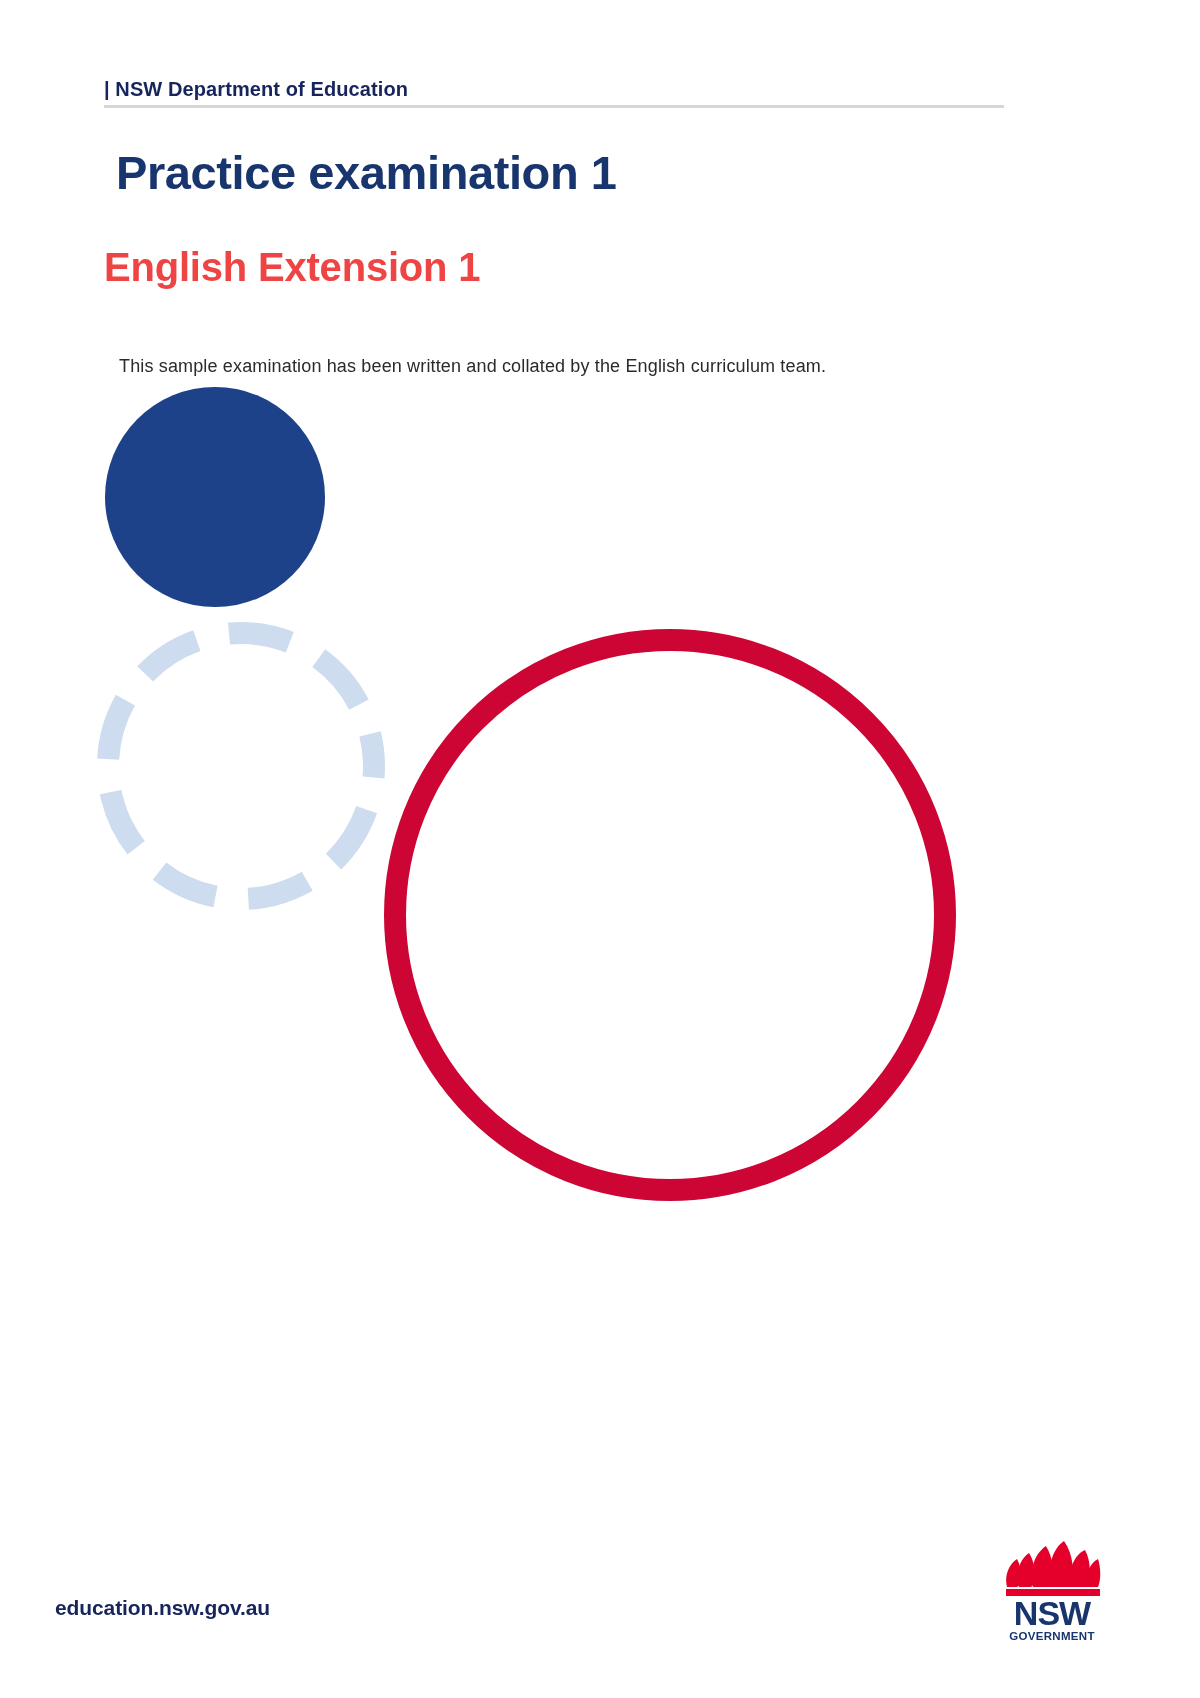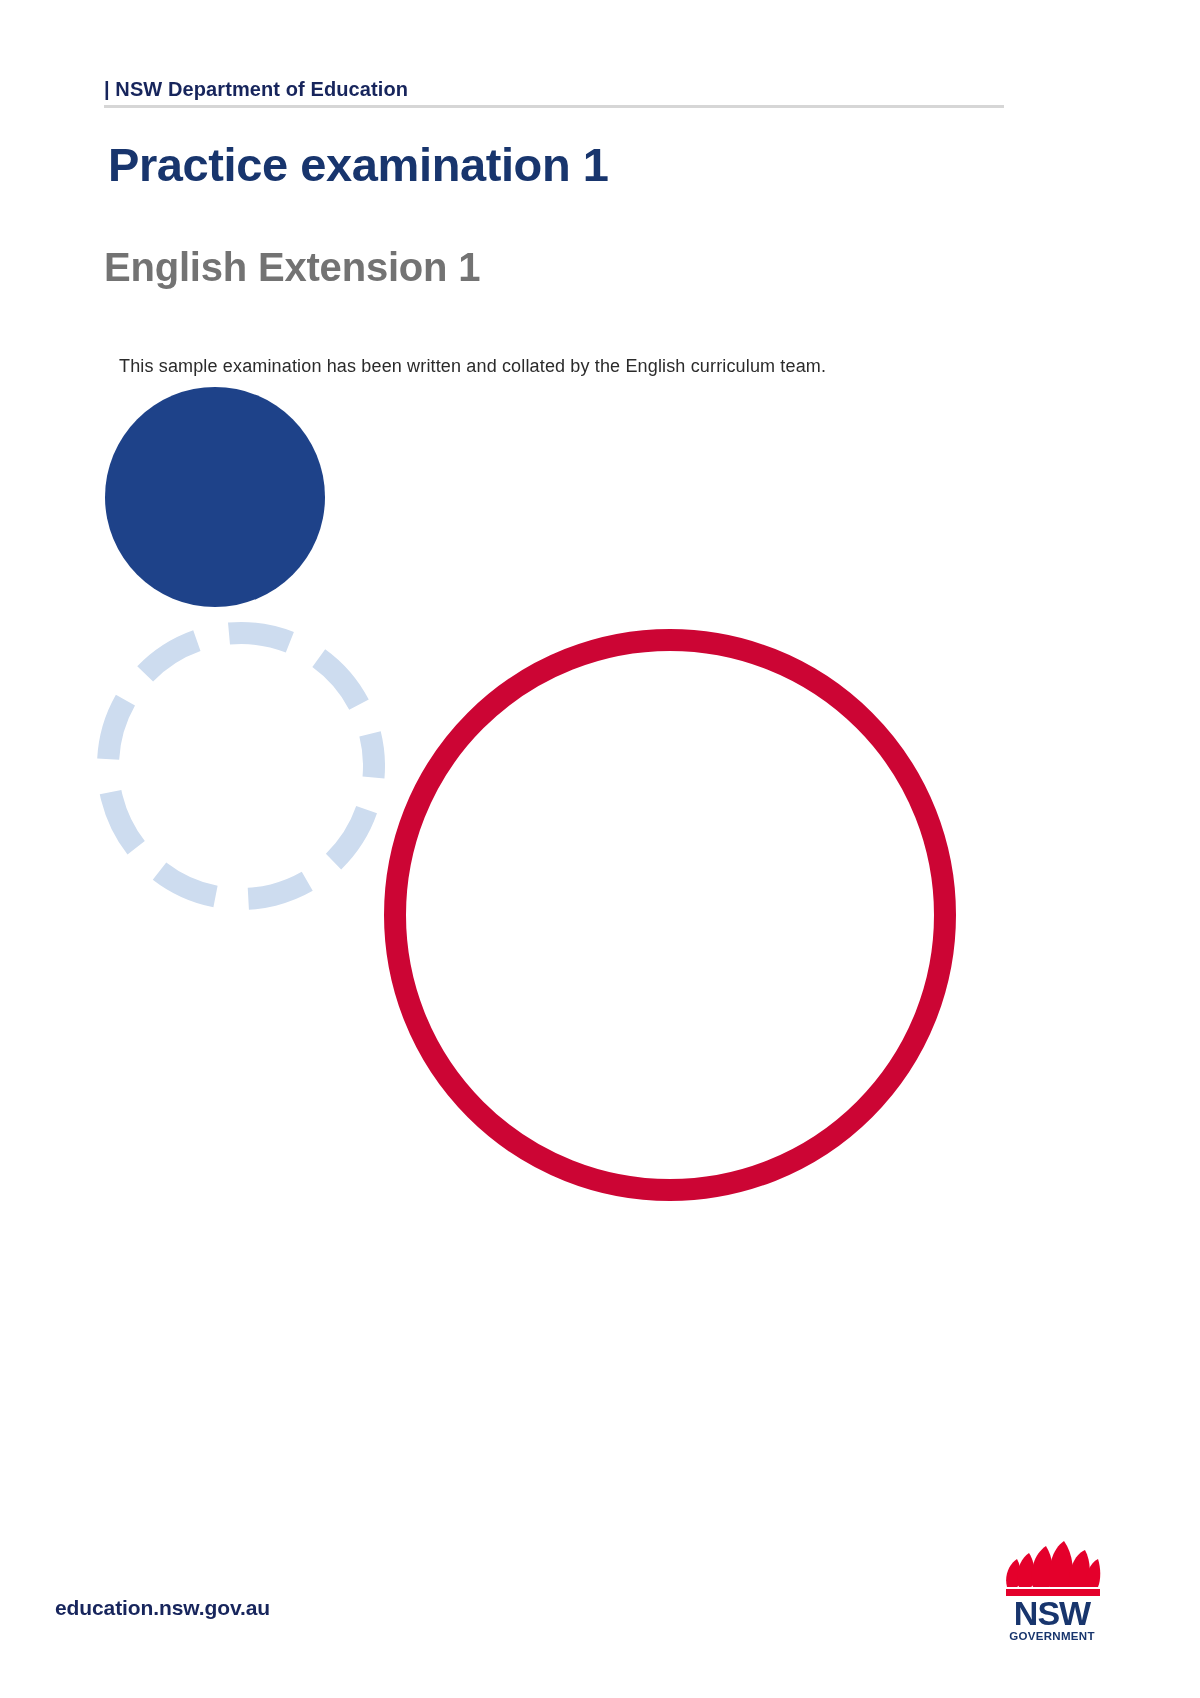--- a/index.html
+++ b/index.html
@@ -54,21 +54,21 @@
     color: #18356d;
     letter-spacing: -0.4px;
     white-space: nowrap;
   }
   #doc-subtitle {
     position: absolute;
     left: 104px;
     top: 245px;
     font-size: 40px;
     font-weight: bold;
-    color: #737373;
+    color: #ef4444;
     letter-spacing: -0.2px;
     white-space: nowrap;
     text-align: center;
   }
   #doc-description {
     position: absolute;
     left: 105px;
     top: 342px;
     font-size: 18px;
     color: #2b2b2b;
@@ -121,21 +121,21 @@
     <circle cx="215" cy="497" r="110" fill="#1e4289"></circle>
 
     <circle cx="670" cy="915" r="275" fill="none" stroke="#cc0534" stroke-width="22"></circle>
   </svg>
 
   <div id="masthead">
     <div id="masthead-text">| NSW Department of Education</div>
   </div>
   <div id="header-rule"></div>
 
-  <h1 id="doc-title" style="margin:4px;">Practice examination 1</h1>
+  <h1 id="doc-title" style="margin:12px;">Practice examination 1</h1>
   <h2 id="doc-subtitle" style="margin:0;">English Extension 1</h2>
   <p id="doc-description" style="margin:14px;">This sample examination has been written and collated by the English curriculum team.</p>
 
   <div id="footer-url">education.nsw.gov.au</div>
 
   <svg id="nsw-logo" viewBox="0 0 100 112" xmlns="http://www.w3.org/2000/svg">
 
     <g fill="#e4002b">
 
       <path d="M5 54 C2 43 7 31 15 26 C19 33 20 43 18 50 C17 53 16 54 14 54 Z"></path>

